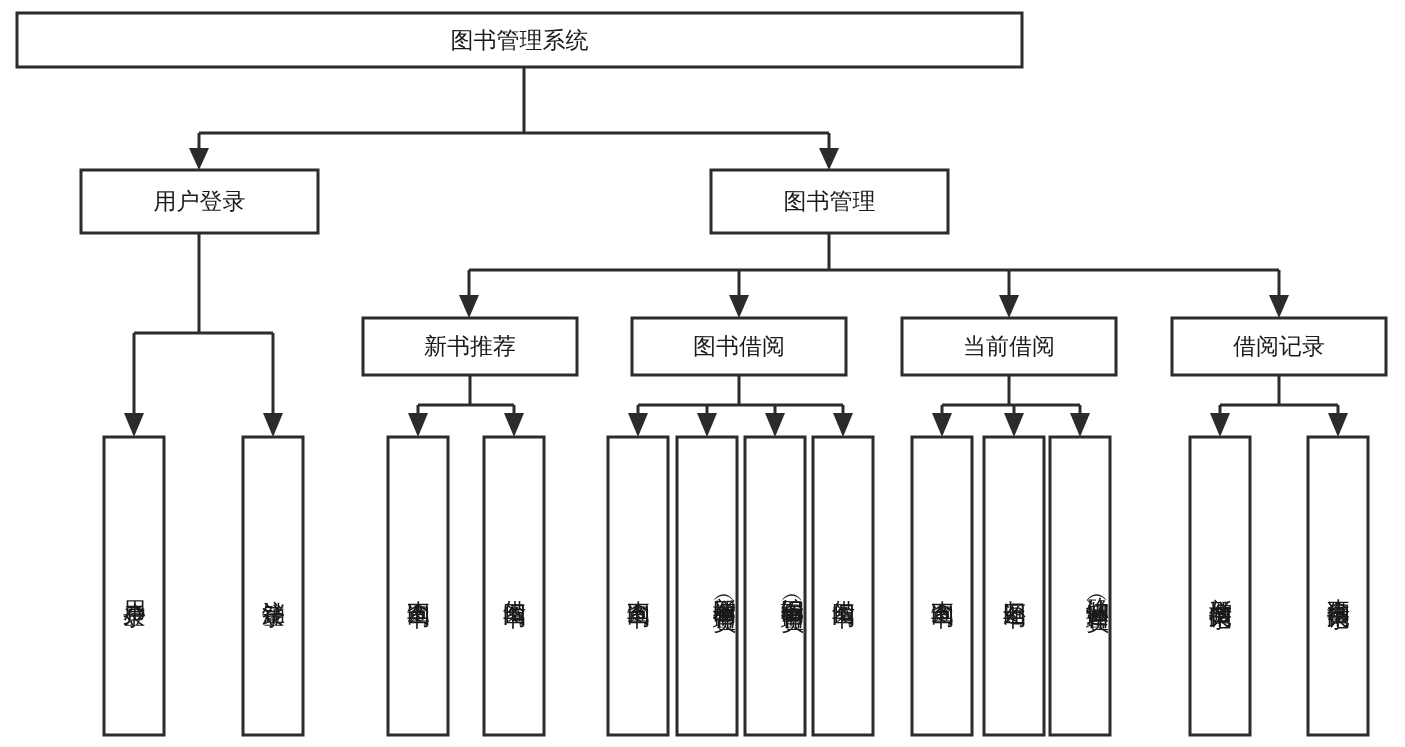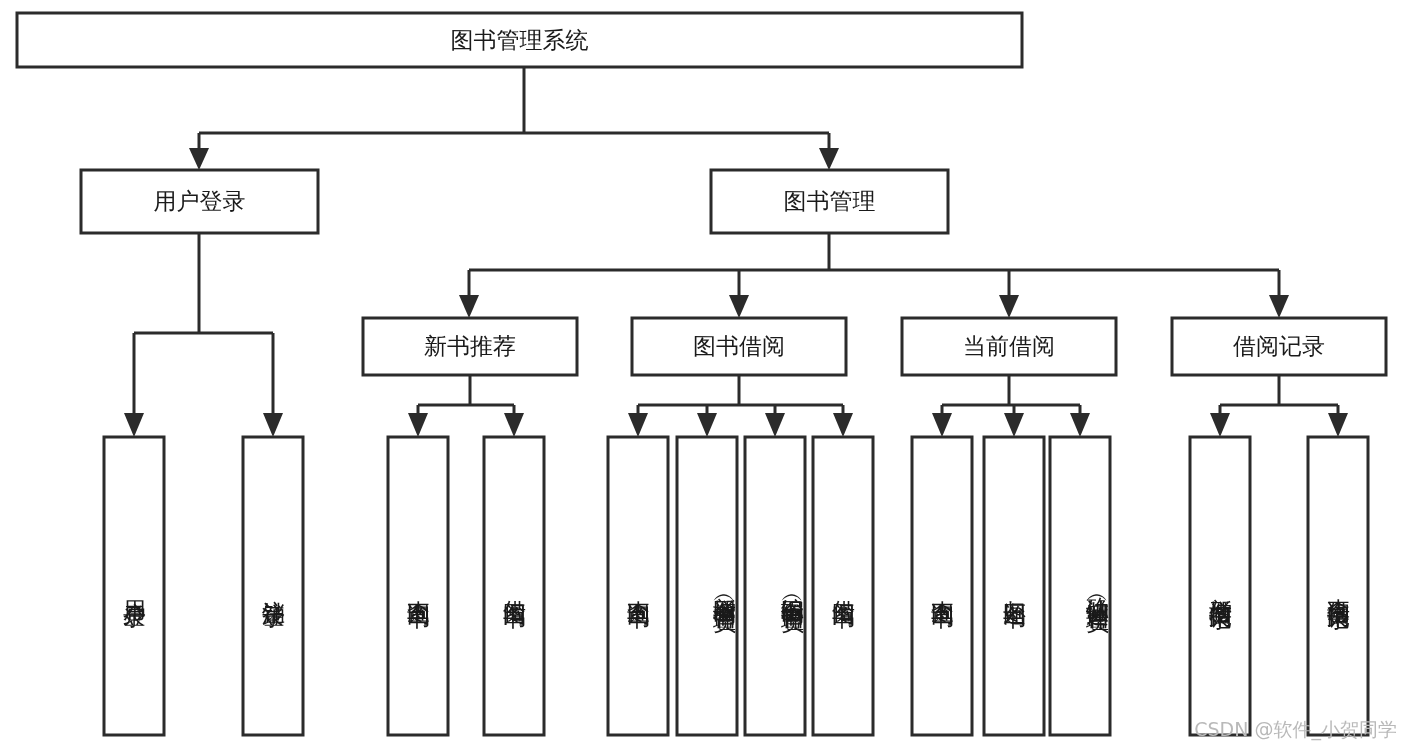--- a/index.html
+++ b/index.html
@@ -200,15 +200,14 @@
   <div class="vlabel" style="left:608px;  top:437px; width:60px; height:298px;">查询图书</div>
   <div class="vlabel" style="left:677px;  top:437px; width:60px; height:298px; align-items:flex-start; padding-top:4px; box-sizing:border-box;">新增图书（管理员）</div>
   <div class="vlabel" style="left:745px;  top:437px; width:60px; height:298px; align-items:flex-start; padding-top:4px; box-sizing:border-box;">编辑图书（管理员）</div>
   <div class="vlabel" style="left:813px;  top:437px; width:60px; height:298px;">借阅图书</div>
   <div class="vlabel" style="left:912px;  top:437px; width:60px; height:298px;">查询图书</div>
   <div class="vlabel" style="left:984px;  top:437px; width:60px; height:298px;">归还图书</div>
   <div class="vlabel" style="left:1050px; top:437px; width:60px; height:298px; align-items:flex-start; padding-top:4px; box-sizing:border-box;">确认归还（管理员）</div>
   <div class="vlabel" style="left:1190px; top:437px; width:60px; height:298px;">新增借阅记录</div>
   <div class="vlabel" style="left:1308px; top:437px; width:60px; height:298px;">查询借阅记录</div>
 
-  <div class="watermark">CSDN @软件_小贺同学</div>
 
 </div>
 
 </body></html>

